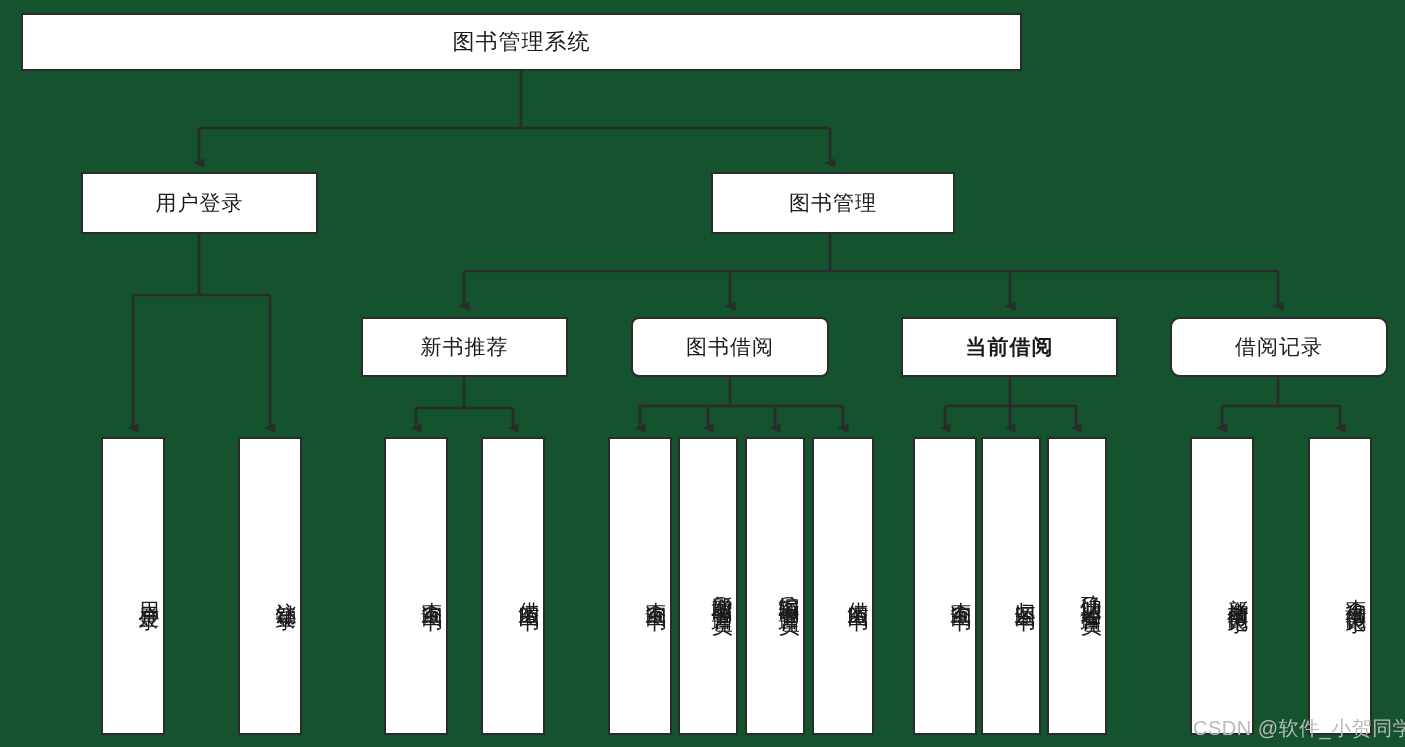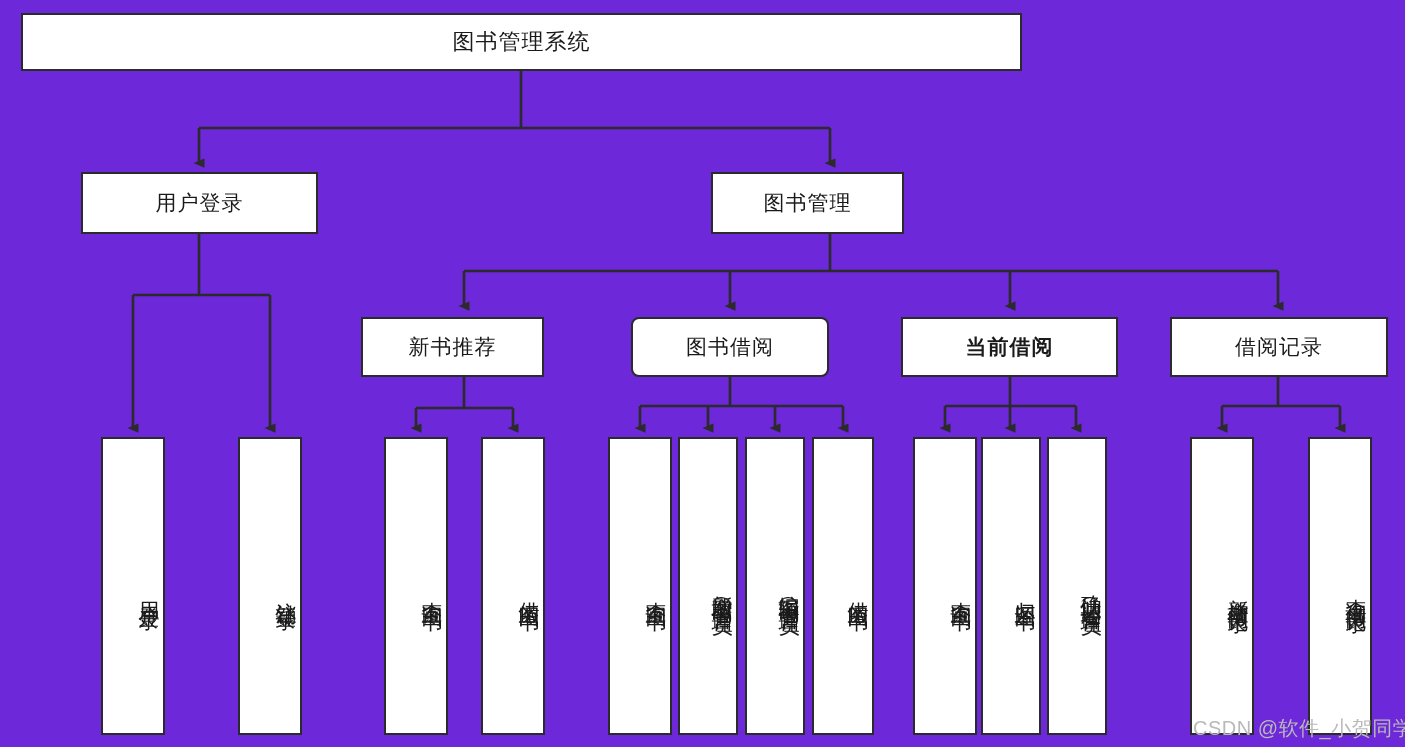--- a/index.html
+++ b/index.html
@@ -7,21 +7,21 @@
     padding: 0;
     background: #ffffff;
   }
   body {
     font-family: "Liberation Sans", "DejaVu Sans", sans-serif;
   }
   #canvas {
     position: relative;
     width: 1405px;
     height: 747px;
-    background: #6d28d9;
+    background: #14532d;
     overflow: hidden;
   }
   svg.edges {
     position: absolute;
     left: 0;
     top: 0;
     width: 1405px;
     height: 747px;
     pointer-events: none;
   }
@@ -117,29 +117,29 @@
       <path d="M1222,406 L1340,406"></path>
       <path d="M1222,406 L1222,428" marker-end="url(#arrow)"></path>
       <path d="M1340,406 L1340,428" marker-end="url(#arrow)"></path>
     </g>
   </svg>
 
   <div class="node horiz root" style="left:21px; top:13px; width:1001px; height:58px;">图书管理系统</div>
 
   <div class="node horiz" style="left:81px; top:172px; width:237px; height:62px;">用户登录</div>
 
-  <div class="node horiz" style="left:711px; top:172px; width:193px; height:62px;">图书管理</div>
+  <div class="node horiz" style="left:711px; top:172px; width:244px; height:62px;">图书管理</div>
 
-  <div class="node horiz" style="left:361px; top:317px; width:183px; height:60px;">新书推荐</div>
+  <div class="node horiz" style="left:361px; top:317px; width:207px; height:60px;">新书推荐</div>
 
   <div class="node horiz" style="left:631px; top:317px; width:198px; height:60px;border-radius:8px;">图书借阅</div>
 
   <div class="node horiz" style="left:901px; top:317px; width:217px; height:60px;font-weight:bold;">当前借阅</div>
 
-  <div class="node horiz" style="left:1170px; top:317px; width:218px; height:60px;">借阅记录</div>
+  <div class="node horiz" style="left:1170px; top:317px; width:218px; height:60px;border-radius:10px;">借阅记录</div>
 
   <div class="node vert" style="left:101px; top:437px; width:64px; height:298px;">用户登录</div>
 
   <div class="node vert" style="left:238px; top:437px; width:64px; height:298px;">注销登录</div>
 
   <div class="node vert" style="left:384px; top:437px; width:64px; height:298px;">查询图书</div>
 
   <div class="node vert" style="left:481px; top:437px; width:64px; height:298px;">借阅图书</div>
 
   <div class="node vert" style="left:608px; top:437px; width:64px; height:298px;">查询图书</div>

